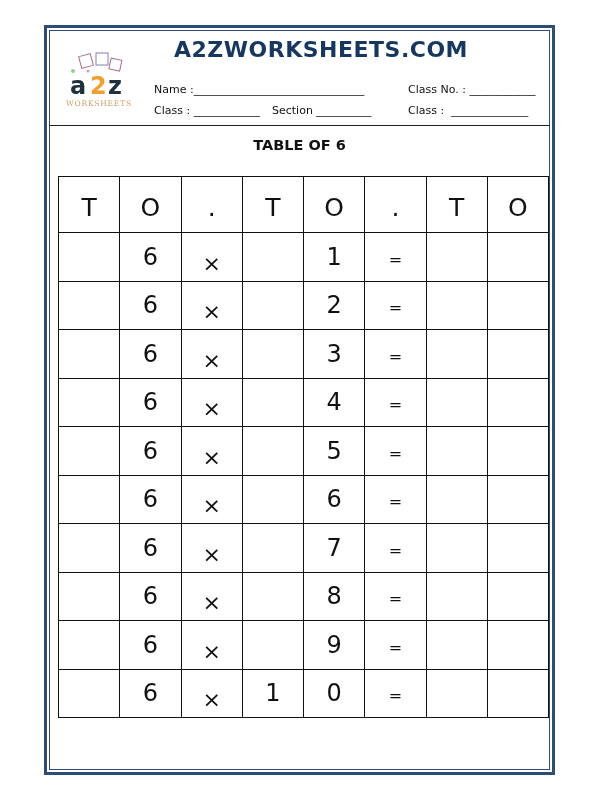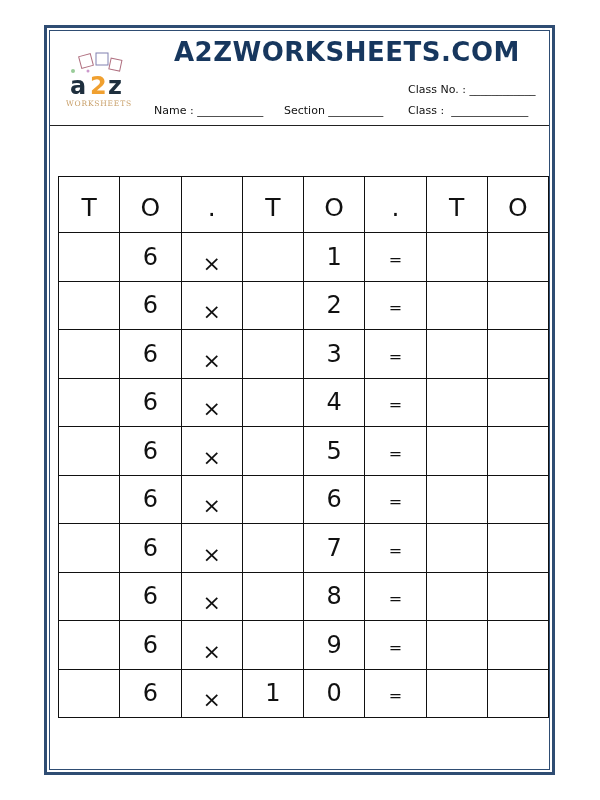--- a/index.html
+++ b/index.html
@@ -1,21 +1,21 @@
 <!DOCTYPE html>
 <html><head>
 <meta charset="utf-8">
 <style>
   html,body{margin:0;padding:0;background:#fff;}
   body{width:600px;height:800px;position:relative;font-family:"DejaVu Sans",sans-serif;}
   .frame-outer{position:absolute;left:44px;top:25px;width:511px;height:750px;border:3px solid #2f4d73;box-sizing:border-box;}
   .frame-inner{position:absolute;left:2px;top:2px;right:2px;bottom:2px;border:1px solid #2f4d73;}
   .header{position:absolute;left:0;top:0;right:0;height:94px;border-bottom:1px solid #222;}
   .logo{position:absolute;left:12px;top:20px;width:80px;height:60px;}
-  .site-title{position:absolute;left:124px;top:6px;font-size:26px;font-weight:bold;color:#17375e;letter-spacing:0.5px;}
+  .site-title{position:absolute;left:124px;top:6px;font-size:22px;font-weight:bold;color:#17375e;letter-spacing:0.5px;}
   .field{position:absolute;font-size:11px;color:#111;white-space:pre;}
   .doc-title{position:absolute;left:0;right:0;top:106px;text-align:center;font-size:14.5px;font-weight:bold;color:#111;}
   table.grid{position:absolute;left:8px;top:145px;width:491px;border-collapse:collapse;table-layout:fixed;}
   table.grid td{border:1px solid #111;height:47.5px;text-align:center;vertical-align:middle;font-size:24px;color:#111;padding:0;}
   table.grid tr.head td{height:49px;font-size:25px;padding-top:6px;}
   td .x{font-size:22px;position:relative;top:6px;}
   td .eq{font-size:16px;}
 </style>
 </head>
 <body>
@@ -30,26 +30,28 @@
           <rect x="48" y="8" width="11" height="11" fill="#fff" stroke="#b07080" stroke-width="1" transform="rotate(12 53 13)"></rect>
           <circle cx="11" cy="20" r="2" fill="#9c9"></circle>
           <circle cx="26" cy="20" r="1.5" fill="#c9c"></circle>
           <text x="8" y="43" font-family="DejaVu Sans, sans-serif" font-weight="bold" font-size="24" fill="#1e2f3e">a</text>
           <text x="28" y="43" font-family="DejaVu Sans, sans-serif" font-weight="bold" font-size="24" fill="#f0a030">2</text>
           <text x="46" y="43" font-family="DejaVu Sans, sans-serif" font-weight="bold" font-size="24" fill="#1e2f3e">z</text>
           <text x="4" y="55" font-family="DejaVu Serif, serif" font-size="7.5" fill="#c9a06a" letter-spacing="0.8">WORKSHEETS</text>
         </svg>
       </div>
       <div class="site-title">A2ZWORKSHEETS.COM</div>
+      <div class="field" style="left:104px;top:52px;">Name :_______________________________</div>
       <div class="field" style="left:358px;top:52px;">Class No. : ____________</div>
-      <div class="field" style="left:104px;top:73px;">Name : ____________</div>
-      <div class="field" style="left:234px;top:73px;">Section __________</div>
+      <div class="field" style="left:104px;top:73px;">Class : ____________</div>
+      <div class="field" style="left:222px;top:73px;">Section __________</div>
       <div class="field" style="left:358px;top:73px;">Class :  ______________</div>
     </div>
 
+    <div class="doc-title">TABLE OF 6</div>
 
     <table class="grid">
       <tbody>
           <tr class="head">
         <td>T</td>
         <td>O</td>
         <td>.</td>
         <td>T</td>
         <td>O</td>
         <td>.</td>

